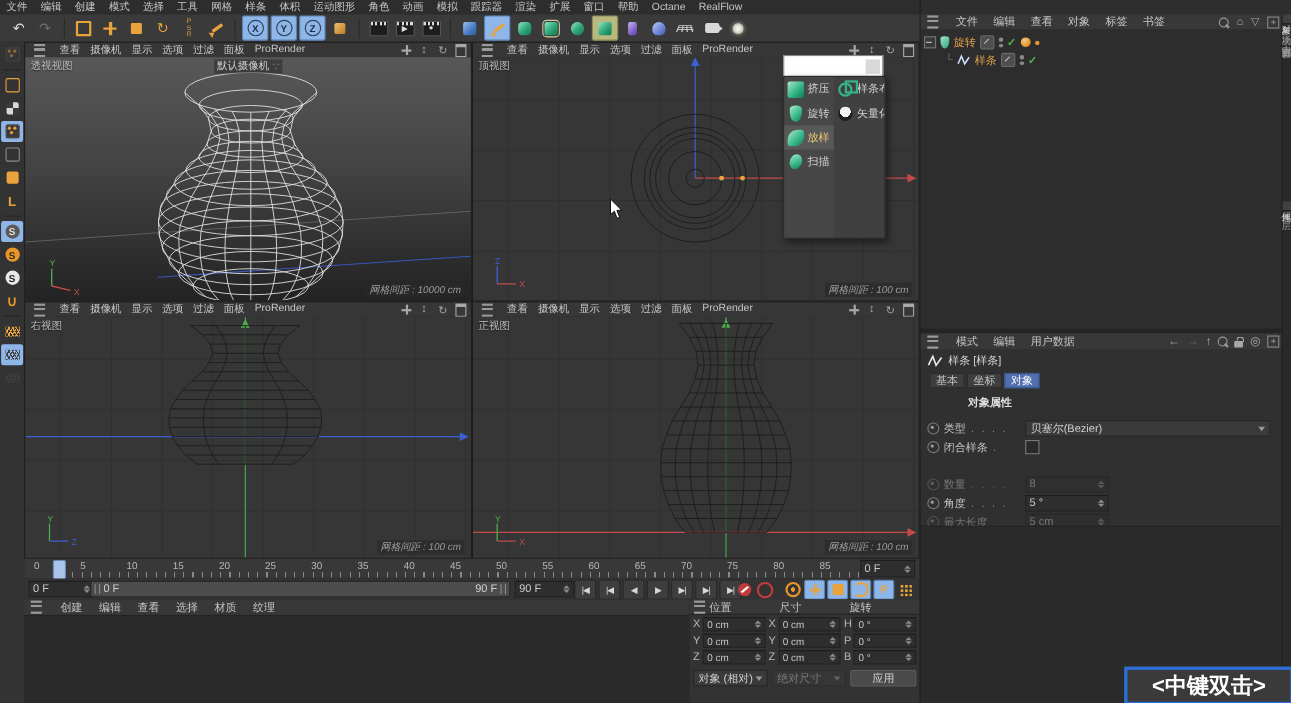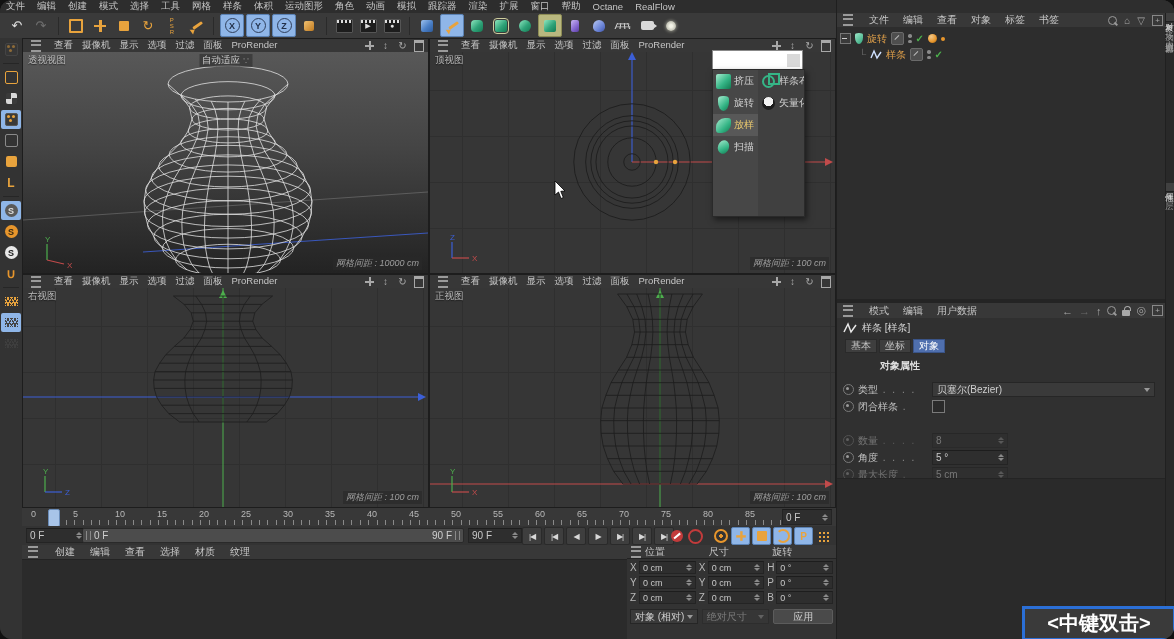--- a/index.html
+++ b/index.html
@@ -1,17 +1,17 @@
 <!DOCTYPE html>
 <html><head>
 <meta charset="utf-8">
 <style>
   html,body{margin:0;padding:0;background:#111;}
   #root{position:relative;width:1174px;height:639px;background:#2d2d2d;overflow:hidden;
-        font-family:"Liberation Sans",sans-serif;font-size:10px;color:#c8c8c8;border-radius:12px;}
+        font-family:"Liberation Sans",sans-serif;font-size:10px;color:#c8c8c8;}
   .abs{position:absolute;}
   .panel-head{background:#383838;border-bottom:1px solid #232323;}
   .menu-item{padding:0 2px;color:#c6c6c6;white-space:nowrap;cursor:default;}
   .burger{width:10px;height:8px;border-top:2px solid #9a9a9a;border-bottom:2px solid #9a9a9a;
           background:linear-gradient(#383838 2px,#9a9a9a 2px,#9a9a9a 4px,#383838 4px);margin:0 4px;}
   
   #menubar{left:0;top:0;width:1174px;height:13px;background:#2d2d2d;border-bottom:1px solid #242424;
            display:flex;align-items:center;gap:12px;padding-left:6px;font-size:9.5px;}
   #menubar .menu-item{padding:0;}
   #nodespace{position:absolute;right:6px;top:0;height:13px;display:flex;align-items:center;gap:5px;color:#9a9a9a;}
@@ -450,21 +450,21 @@
           <polyline points="238,47.03296377964106 230.85,55.50915496071883 226.175,65.11281842526968 224.8,76.21977826778463 226.89,88.90519930716191 231.01923076923077,102.51958041599903 237.3653846153846,117.14386832234027 243.1298076923077,131.5031520594891 247.14903846153848,145.06742328906077 250.2375,158.2076878479246 251.15416666666667,170.3586035084702 250.81041666666667,181.93534346909894 249.20625,192.93790772981083 245.8375,203.13662601063913 241.09375,212.7089708006491 233.875,221.15384330718592" fill="none" stroke="#e2e2e2" stroke-width="0.8"></polyline>
           <polyline points="251.8,43.26403124995665 241.66,52.55682447913271 235.03,62.69442005205552 233.08,73.95841874997399 236.044,86.40514072913791 241.9,99.54792207528632 250.9,113.44741526438057 259.075,127.14834380003005 264.77500000000003,140.25357837534526 269.155,153.0411095051489 270.455,165.08733259542547 269.9675,176.7033322699051 267.6925,187.88910852858777 262.915,198.4725720051547 256.1875,208.58670084630677 245.95,217.85602734371207" fill="none" stroke="#e2e2e2" stroke-width="0.8"></polyline>
           <polyline points="265,32 252,43.733333333333334 243.5,55.46666666666667 241,67.2 244.8,78.93333333333334 252.30769230769232,90.66666666666666 263.84615384615387,102.4 274.3269230769231,114.13333333333334 281.6346153846154,125.86666666666666 287.25,137.6 288.91666666666663,149.33333333333331 288.29166666666663,161.06666666666666 285.375,172.8 279.25,184.53333333333333 270.625,196.26666666666668 257.5,208" fill="none" stroke="#e2e2e2" stroke-width="0.8"></polyline>
           <line x1="24" y1="208" x2="24" y2="192" stroke="#4daf4d" stroke-width="1.2"></line>
           <text x="22" y="190.2" fill="#4daf4d" font-size="8">Y</text>
           <line x1="24" y1="208" x2="41" y2="212" stroke="#c24b4b" stroke-width="1.2"></line>
           <text x="44.1" y="216.2" fill="#c24b4b" font-size="8">X</text>
         </svg>
       <span class="vp-name">透视视图</span>
       <span class="cam-label">
-          <span>自动适应</span>
+          <span>默认摄像机</span>
           <span style="color:#8a8a8a">∵</span>
         </span>
       <span class="grid-label">网格间距 : 10000 cm</span>
     </div>
   </div>
 
   <div class="vp" style="left:429px;top:38px;width:407px;height:236px;">
     <div class="vp-head">
       <span class="burger"></span>
       <span style="display:flex;gap:9px">

